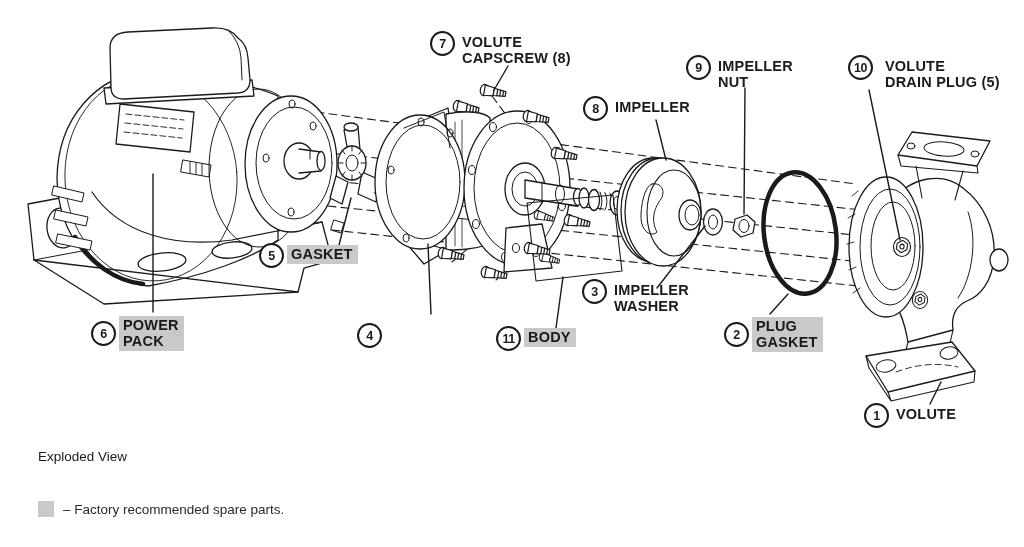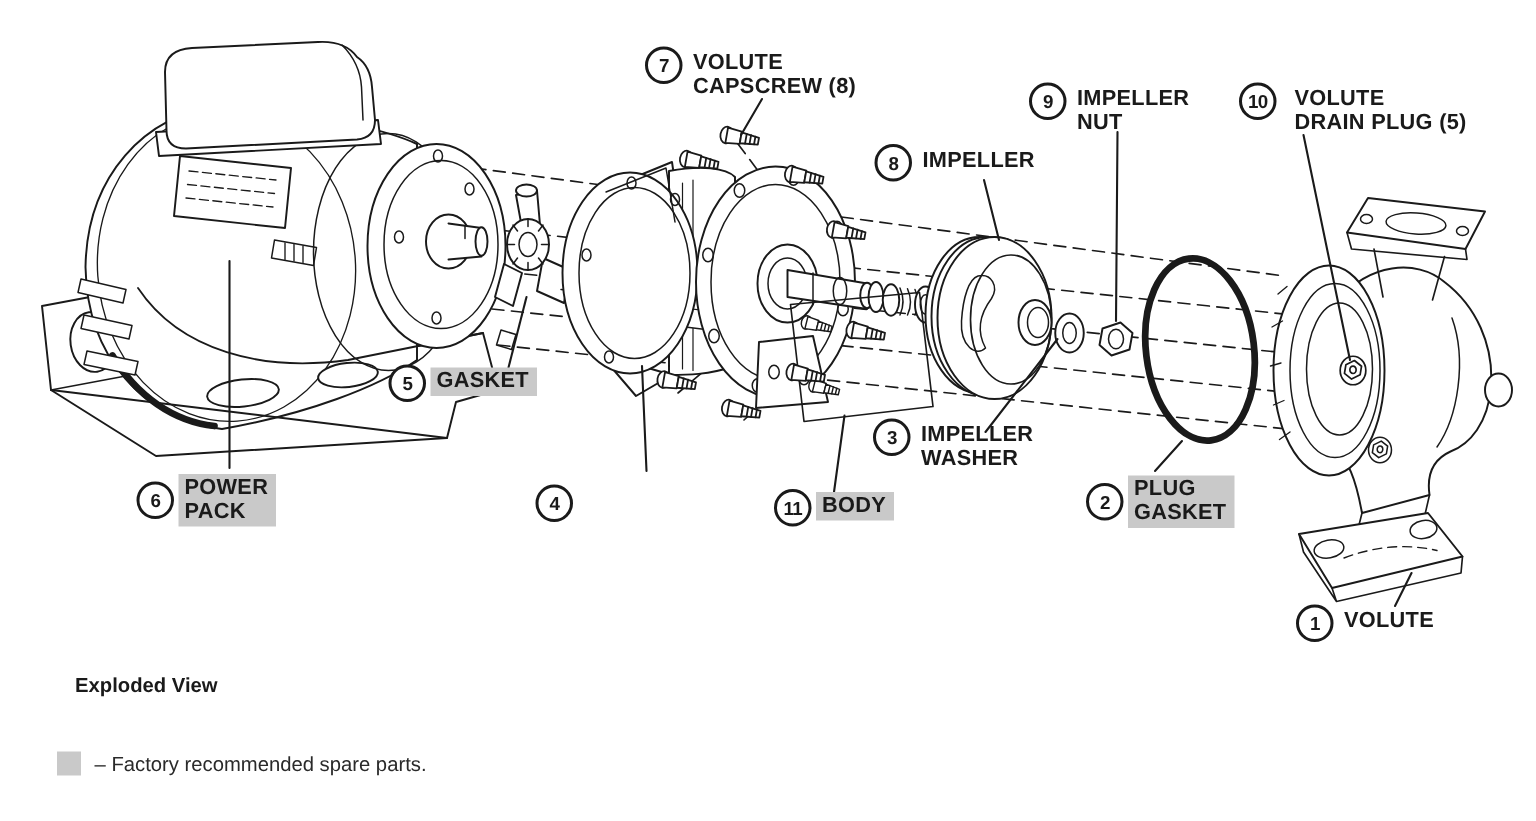--- a/index.html
+++ b/index.html
@@ -26,28 +26,28 @@
 
   .p1  { left:864px; top:403px; }
   .p2  { left:724px; top:315px; }
   .p3  { left:582px; top:279px; }
   .p4  { left:357px; top:316px; }
   .p5  { left:259px; top:243px; }
   .p6  { left:91px;  top:314px; }
   .p7  { left:430px; top:31px;  }
   .p8  { left:583px; top:96px;  }
   .p9  { left:686px; top:55px;  }
-  .p10 { left:826px; top:55px;gap:12px;  }
-  .p11 { left:516px; top:326px; }
+  .p10 { left:848px; top:55px;gap:12px;  }
+  .p11 { left:496px; top:326px; }
 
   .title {
     position:absolute; left:37px; top:402px; font-size:27px; font-weight:bold;
     letter-spacing:-0.4px; white-space:nowrap;
   }
-  .subtitle { position:absolute; left:50px; top:449px; font-size:13.5px; font-weight:bold;text-align:right; }
+  .subtitle { position:absolute; left:38px; top:449px; font-size:13.5px; font-weight:normal;text-align:right; }
   .legend { position:absolute; left:38px; top:501px; display:flex; align-items:center; gap:9px; }
   .legend-swatch { width:16px; height:16px; background:var(--hl); flex:none; }
   .legend-text { font-size:13.5px; color:#2a2a2a; }
 </style>
 </head>
 <body>
 
 <div id="app">
 
   <svg id="art" width="1024" height="547" viewBox="0 0 1024 547">

